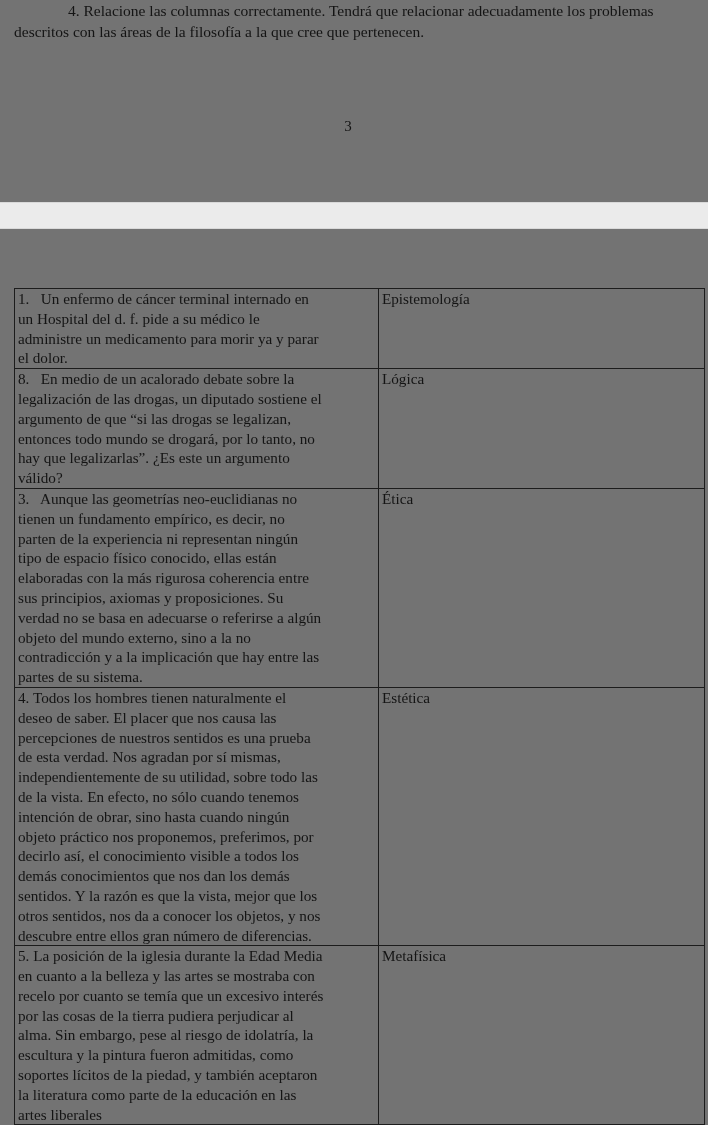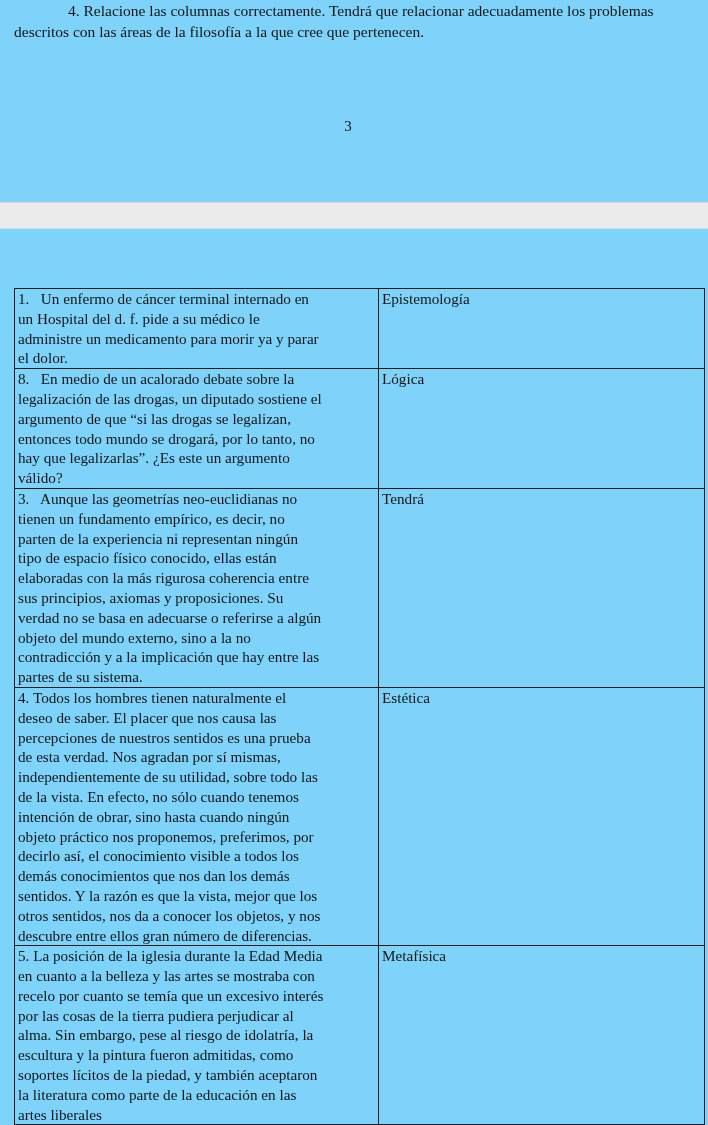--- a/index.html
+++ b/index.html
@@ -2,21 +2,21 @@
 <html><head>
 <meta charset="utf-8">
 <style>
   * { margin:0; padding:0; box-sizing:border-box; }
   html, body {
     width:708px; height:1125px; overflow:hidden;
     background:#ffffff;
     font-family:"Liberation Serif", "DejaVu Serif", serif;
     color:#141414;
   }
-  .doc { position:relative; width:708px; height:1125px; background:#7dd3fc; }
+  .doc { position:relative; width:708px; height:1125px; background:#737373; }
 
   .instructions {
     position:absolute; top:1px; left:14px; width:790px;
     font-size:15.5px; line-height:20.5px;
     white-space:pre; text-indent:54px;
   }
 
   .page-number {
     position:absolute; top:118px; left:0; width:696px;
     text-align:center; font-size:15px;
@@ -78,21 +78,21 @@
         <td class="problem-cell">3.   Aunque las geometrías neo-euclidianas no
 tienen un fundamento empírico, es decir, no
 parten de la experiencia ni representan ningún
 tipo de espacio físico conocido, ellas están
 elaboradas con la más rigurosa coherencia entre
 sus principios, axiomas y proposiciones. Su
 verdad no se basa en adecuarse o referirse a algún
 objeto del mundo externo, sino a la no
 contradicción y a la implicación que hay entre las
 partes de su sistema.</td>
-        <td class="area-cell">Tendrá</td>
+        <td class="area-cell">Ética</td>
       </tr>
       <tr>
         <td class="problem-cell">4. Todos los hombres tienen naturalmente el
 deseo de saber. El placer que nos causa las
 percepciones de nuestros sentidos es una prueba
 de esta verdad. Nos agradan por sí mismas,
 independientemente de su utilidad, sobre todo las
 de la vista. En efecto, no sólo cuando tenemos
 intención de obrar, sino hasta cuando ningún
 objeto práctico nos proponemos, preferimos, por

